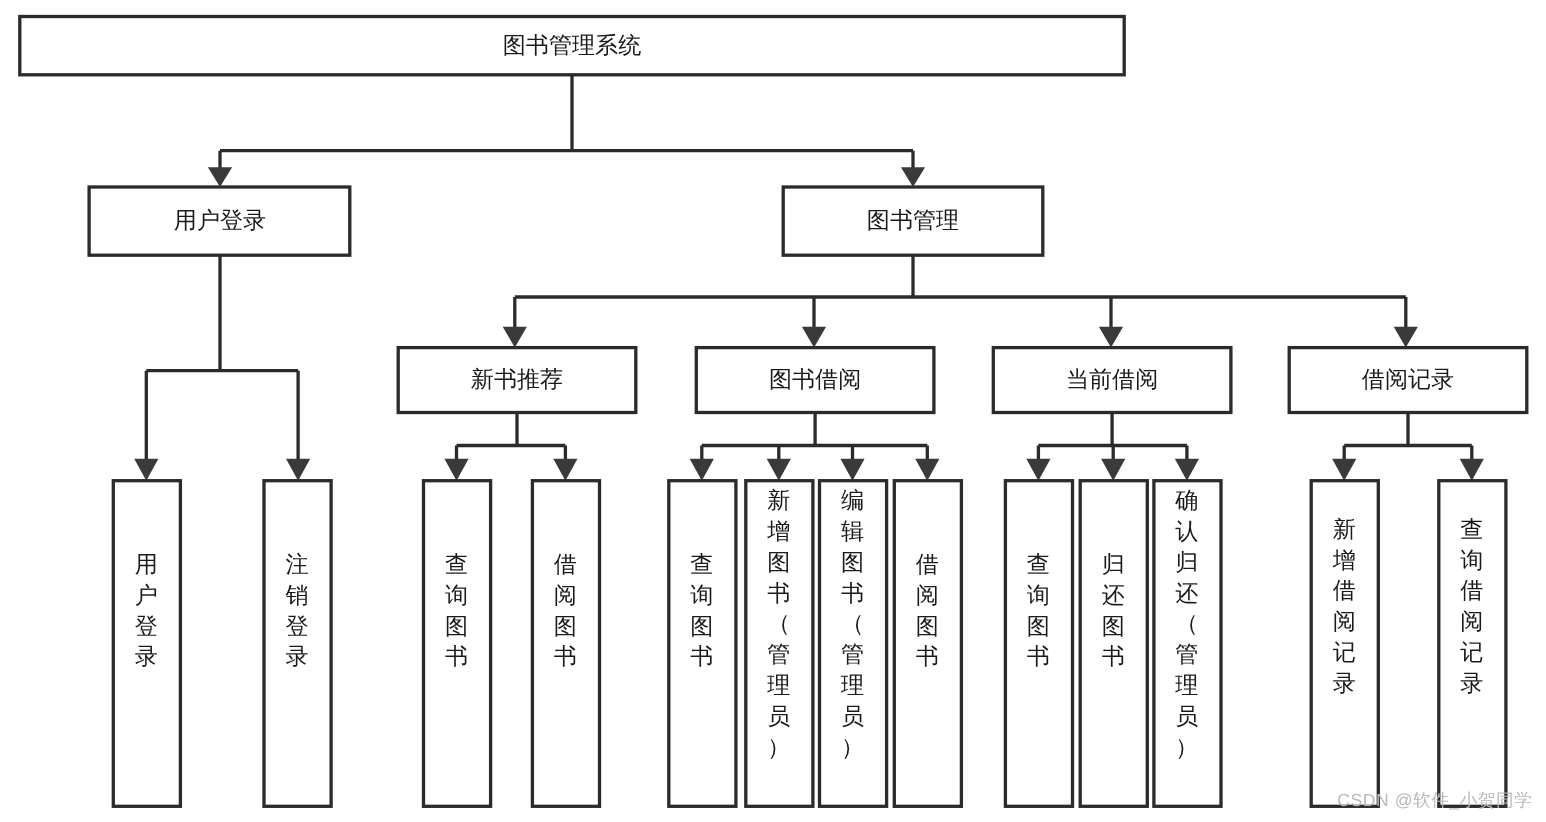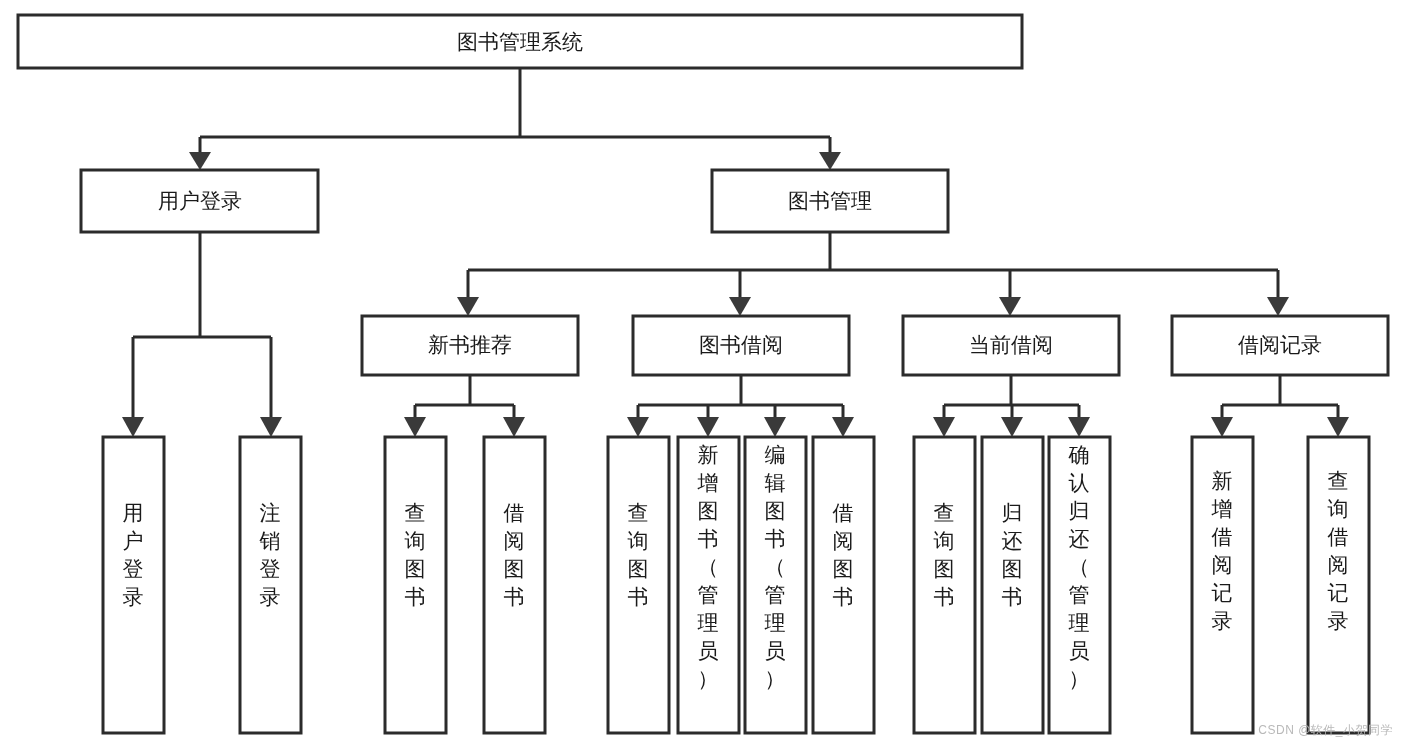--- a/index.html
+++ b/index.html
@@ -44,21 +44,21 @@
     fill: #1a1a1a;
     font-family: "Liberation Sans", "DejaVu Sans", sans-serif;
     font-size: 21px;
     text-anchor: middle;
   }
   .watermark {
     position: absolute;
     right: 12px;
     bottom: 8px;
     font-family: "Liberation Sans", "DejaVu Sans", sans-serif;
-    font-size: 12px;
+    font-size: 16px;
     color: #b9b9b9;
     letter-spacing: 0.5px;
     white-space: nowrap;
     pointer-events: none;
   }
 </style>
 </head>
 <body>
 
 <svg id="diagram" viewBox="0 0 1405 747" xmlns="http://www.w3.org/2000/svg">

